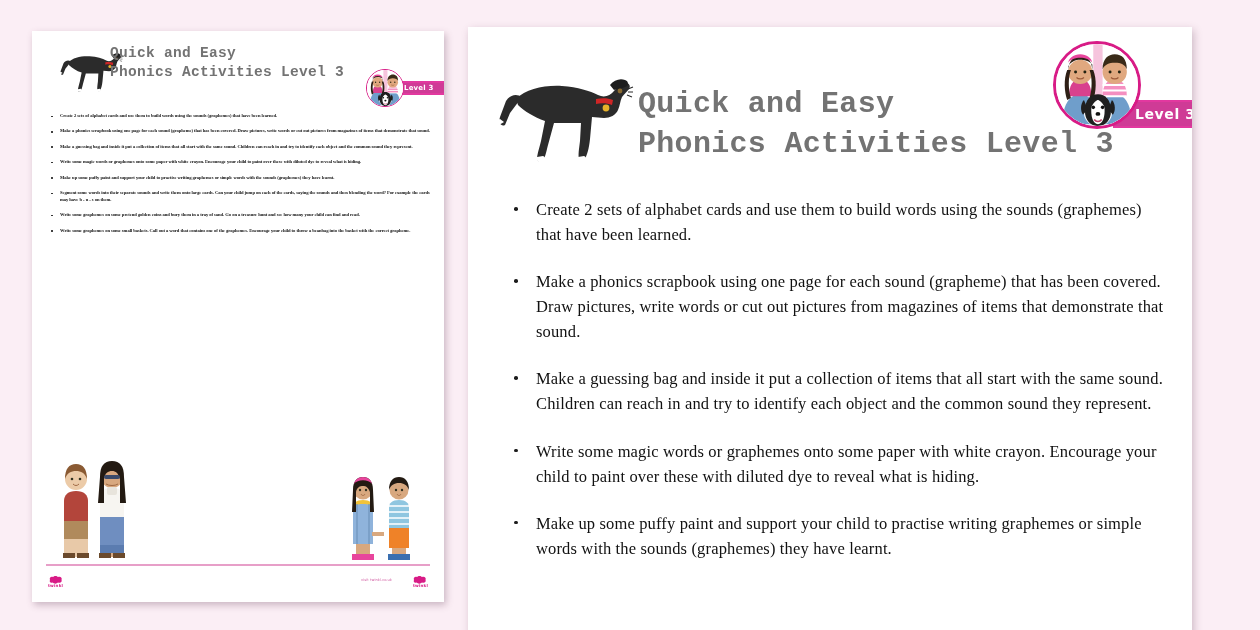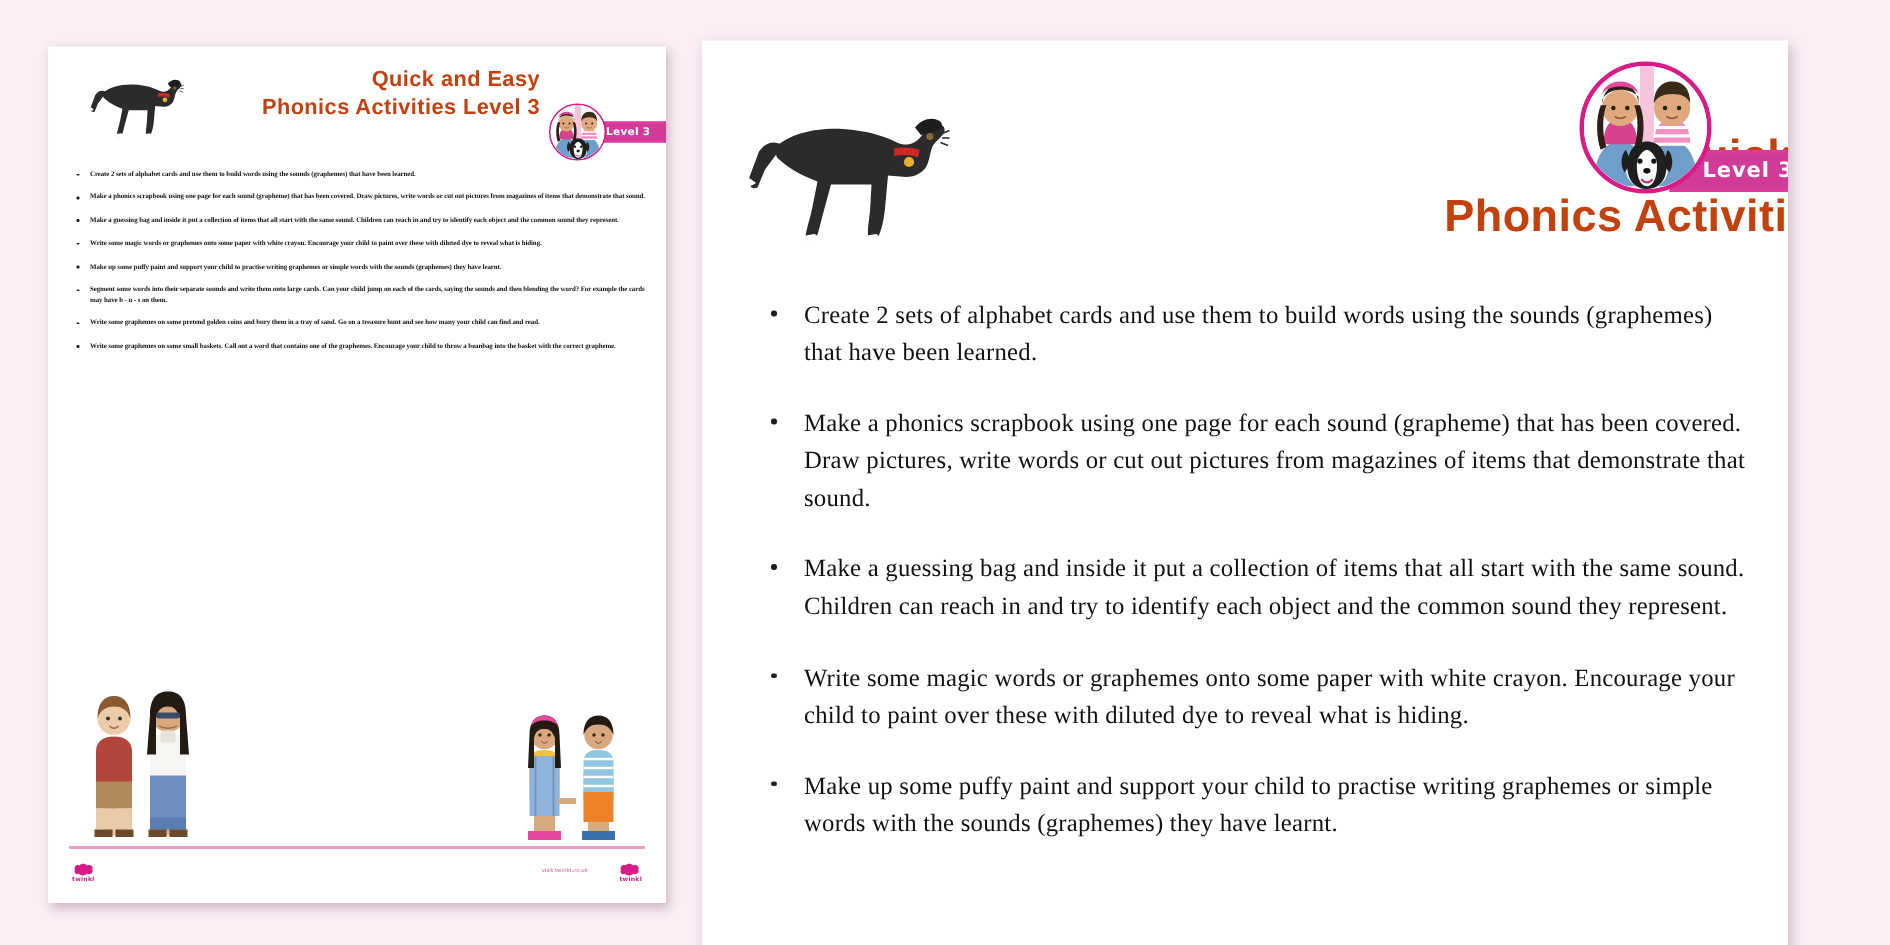--- a/index.html
+++ b/index.html
@@ -53,23 +53,23 @@
     position: absolute;
     display: block;
   }
   #thumb-page .dog-wrap { left: 18px; top: 10px; width: 80px; height: 52px; }
   #main-page .dog-wrap  { left: 24px;  top: 26px; width: 142px; height: 112px; }
   .dog-wrap svg { width: 100%; height: 100%; display: block; }
 
   
   .title {
     position: absolute;
-    text-align: right;
-    color: #c2410c;
-    font-family: Liberation Sans, sans-serif;
+    text-align: left;
+    color: #737373;
+    font-family: Liberation Mono, monospace;
     font-weight: bold;
     line-height: 1.28;
     letter-spacing: 0.3px;
   }
   #thumb-page .title {
     left: 78px; top: 13px; width: 250px;
     font-size: 14.5px;
   }
   #main-page .title {
     left: 170px; top: 58px; width: 700px;

